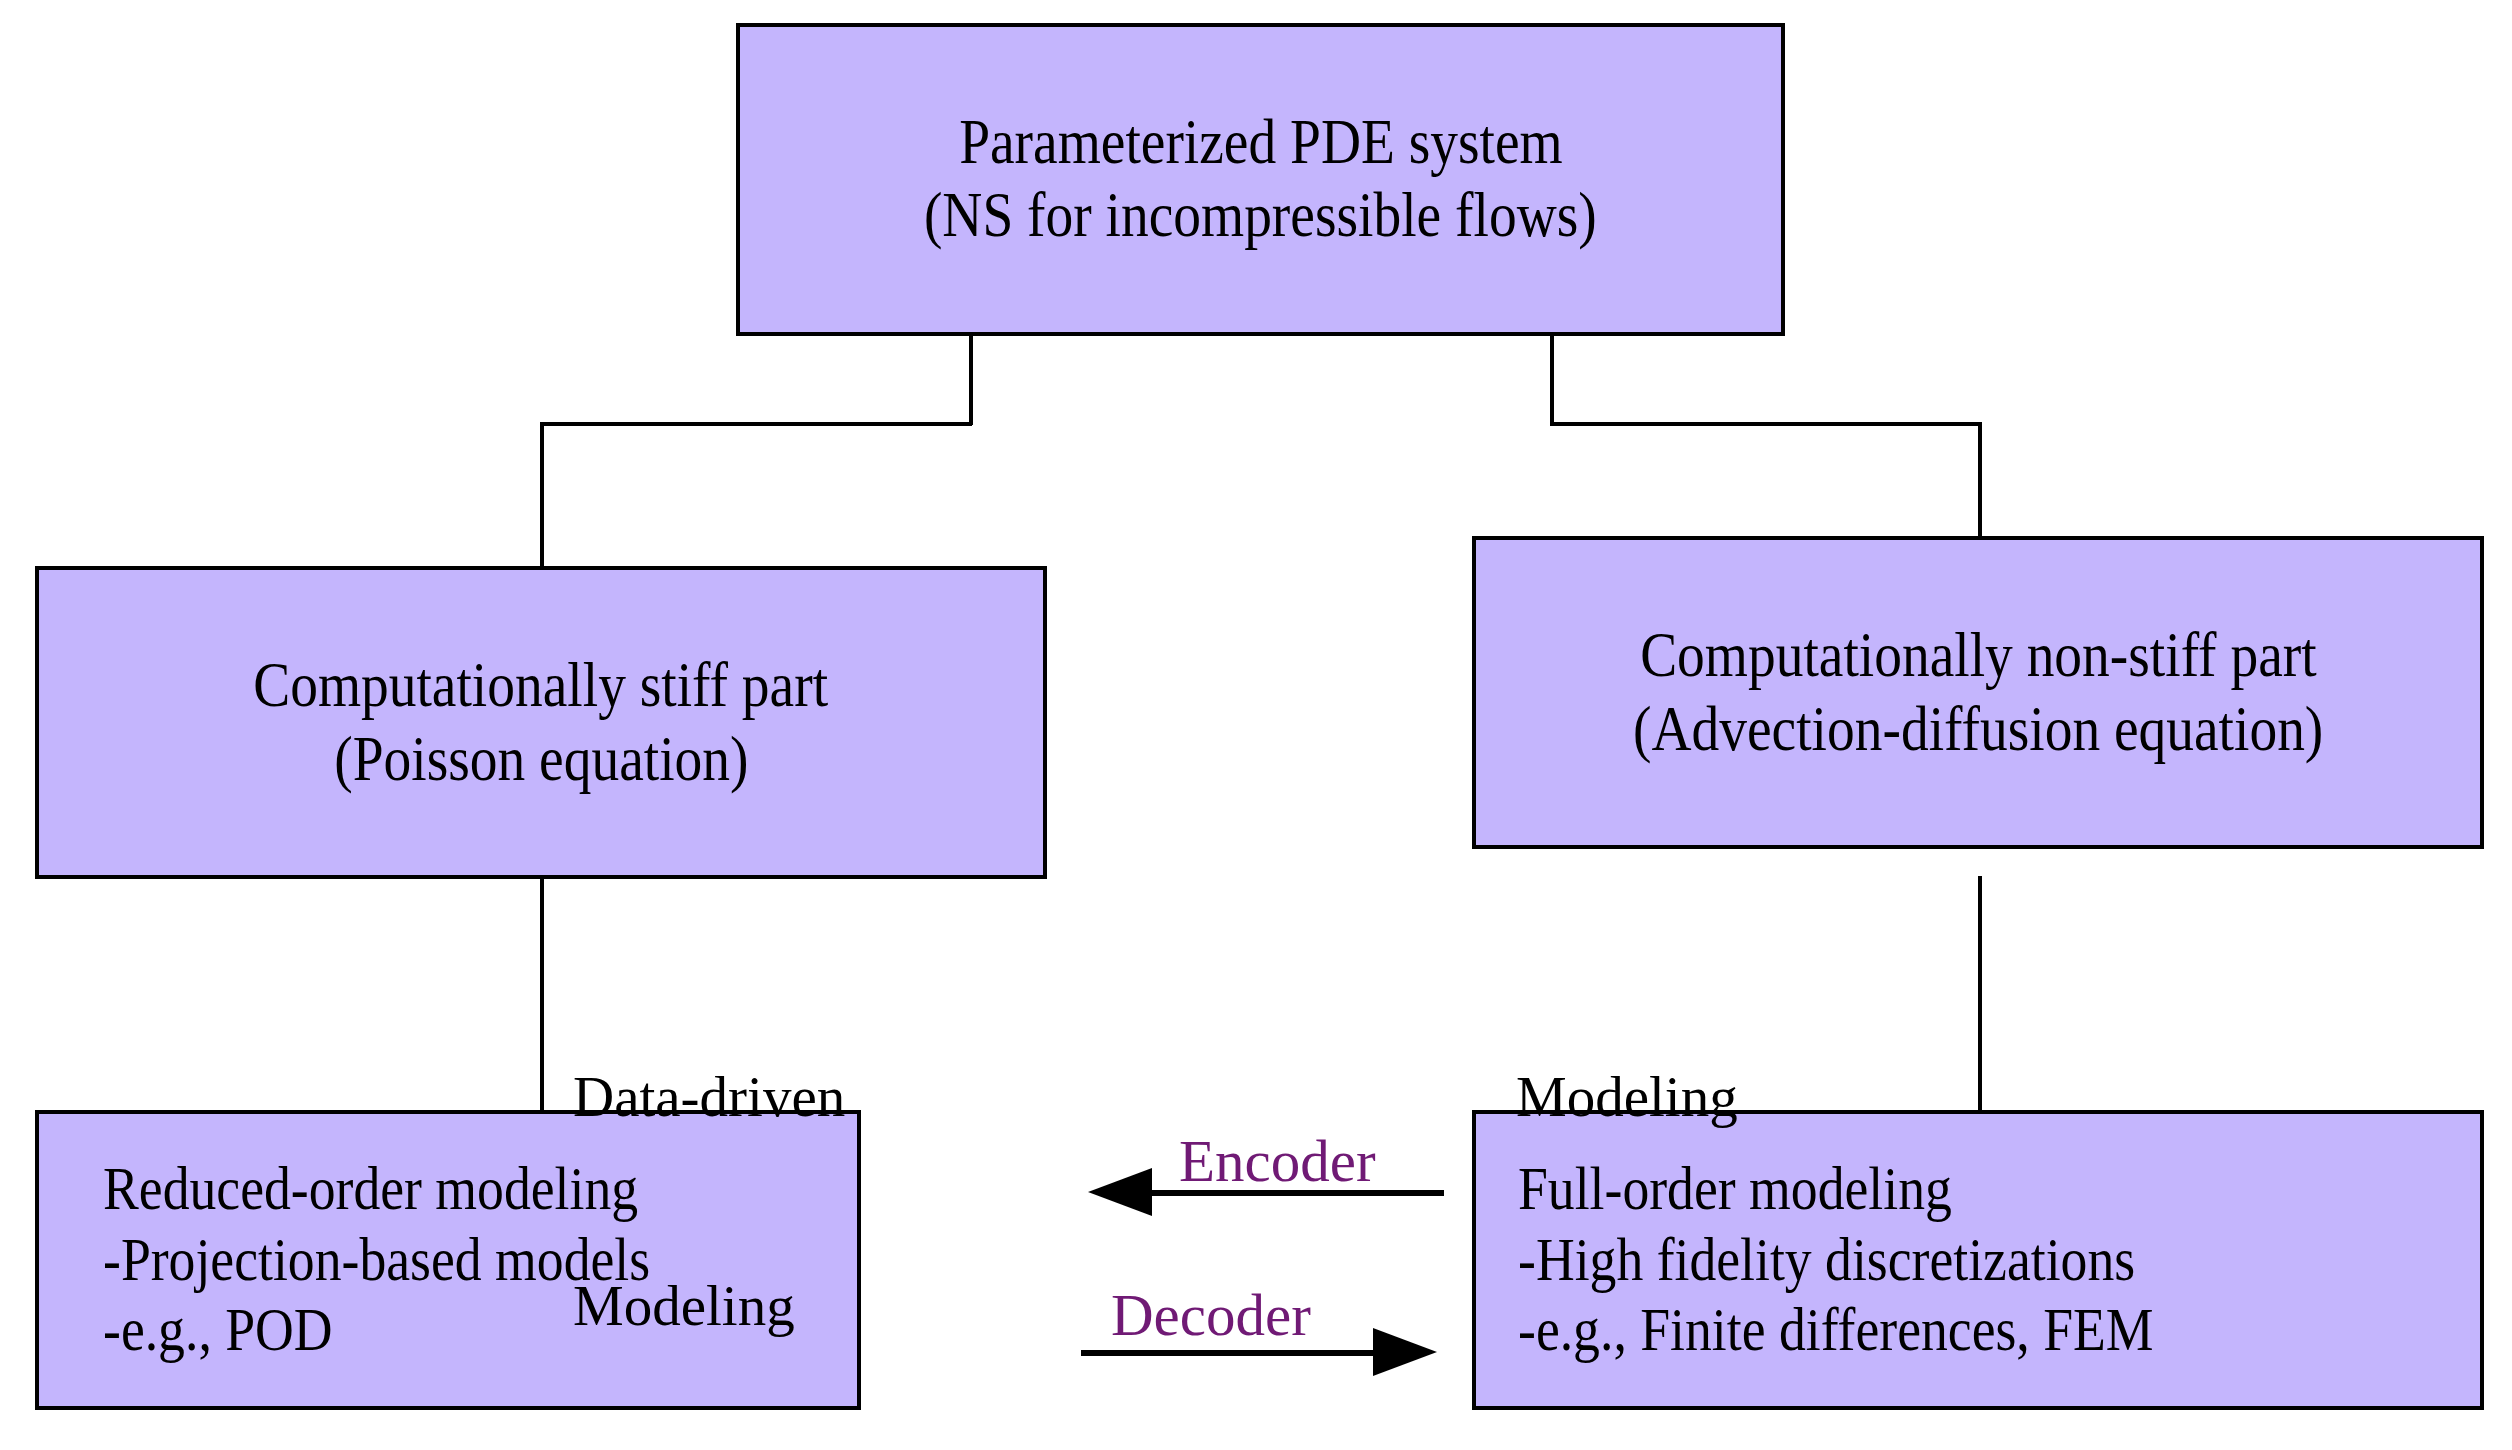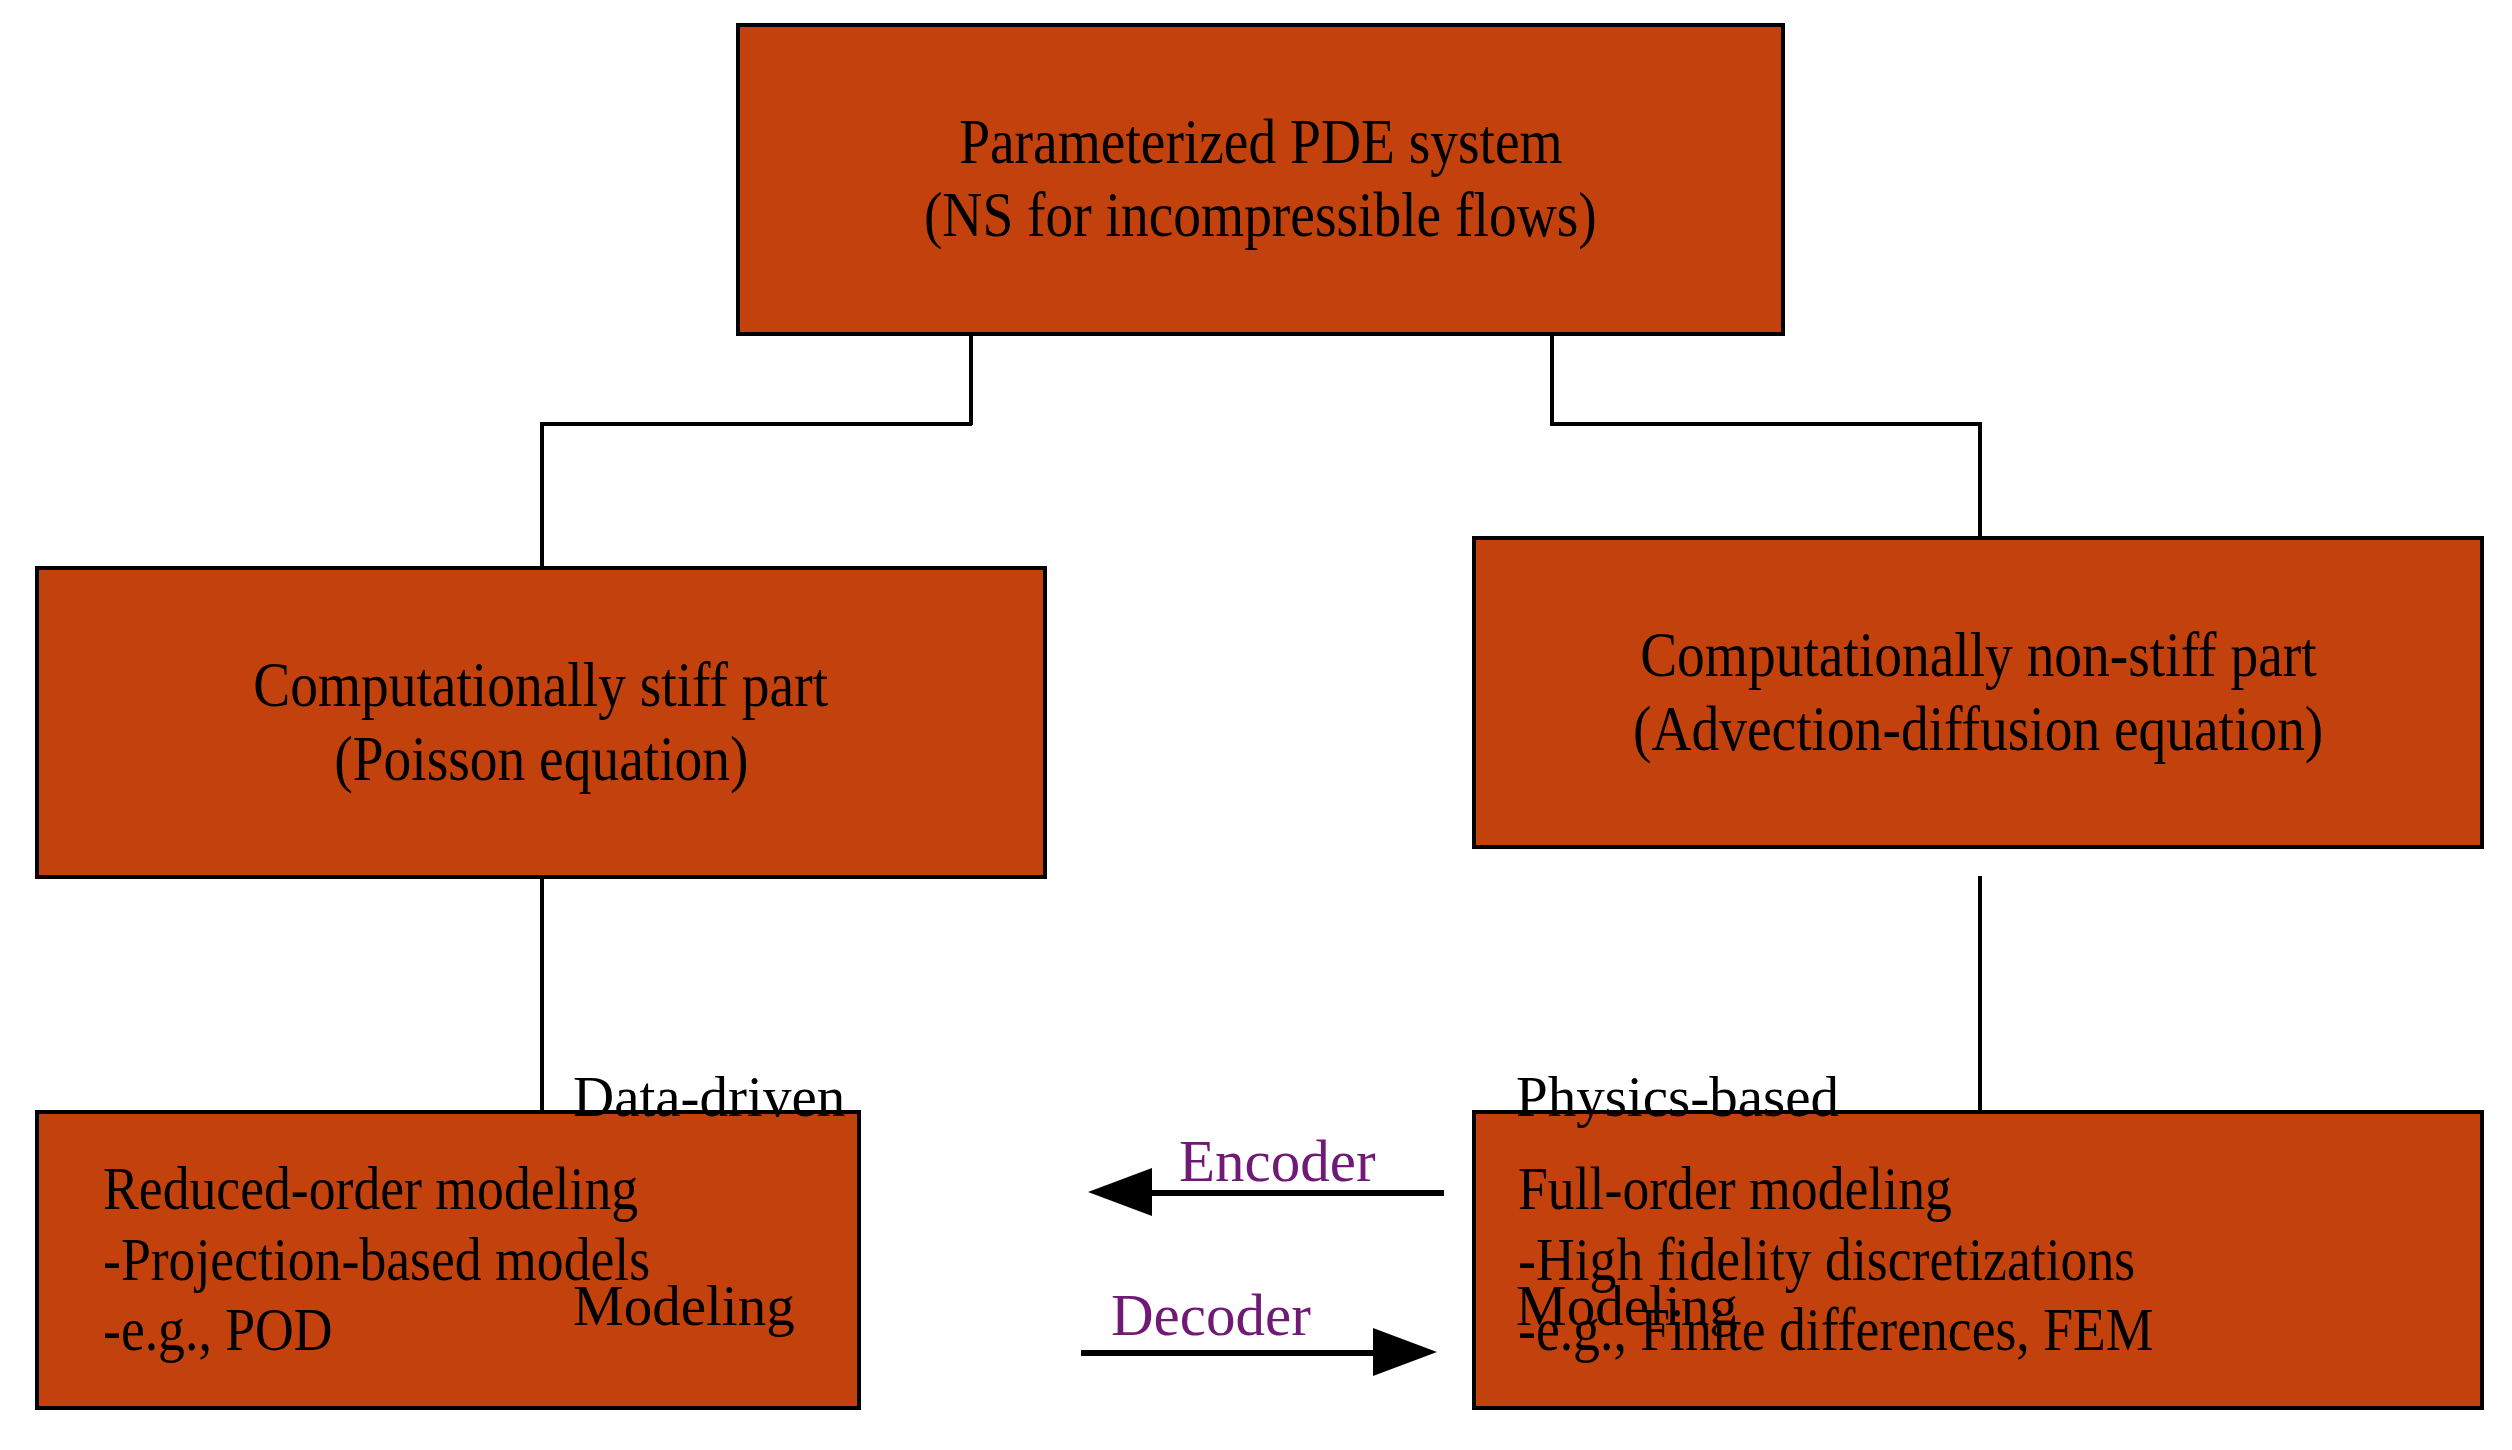--- a/index.html
+++ b/index.html
@@ -15,21 +15,21 @@
     background: #ffffff;
     overflow: hidden;
     font-family: "Liberation Serif", "DejaVu Serif", serif;
     color: #000000;
   }
   
   .node {
     position: absolute;
     box-sizing: border-box;
     border: 4.3px solid #000000;
-    background: #c2410c;
+    background: #c4b5fd;
     display: flex;
     flex-direction: column;
     justify-content: center;
     z-index: 3;
   }
   .node .line {
     white-space: pre;
     line-height: 1.16;
     font-family: "Liberation Serif", "DejaVu Serif", serif;
     
@@ -177,21 +177,20 @@
     <div class="line">-High fidelity discretizations</div>
     <div class="line">-e.g., Finite differences, FEM</div>
   </div>
 
   <div class="edge-label" id="label-data-driven">
     <div>Data-driven</div>
     <div>Modeling</div>
   </div>
 
   <div class="edge-label" id="label-physics">
-    <div>Physics-based</div>
     <div>Modeling</div>
   </div>
 
   <div class="arrow-group" id="arrow-encoder">
     <div class="arrow-text">Encoder</div>
     <div class="arrow-shaft"></div>
     <div class="arrow-head left"></div>
   </div>
 
   <div class="arrow-group" id="arrow-decoder">

